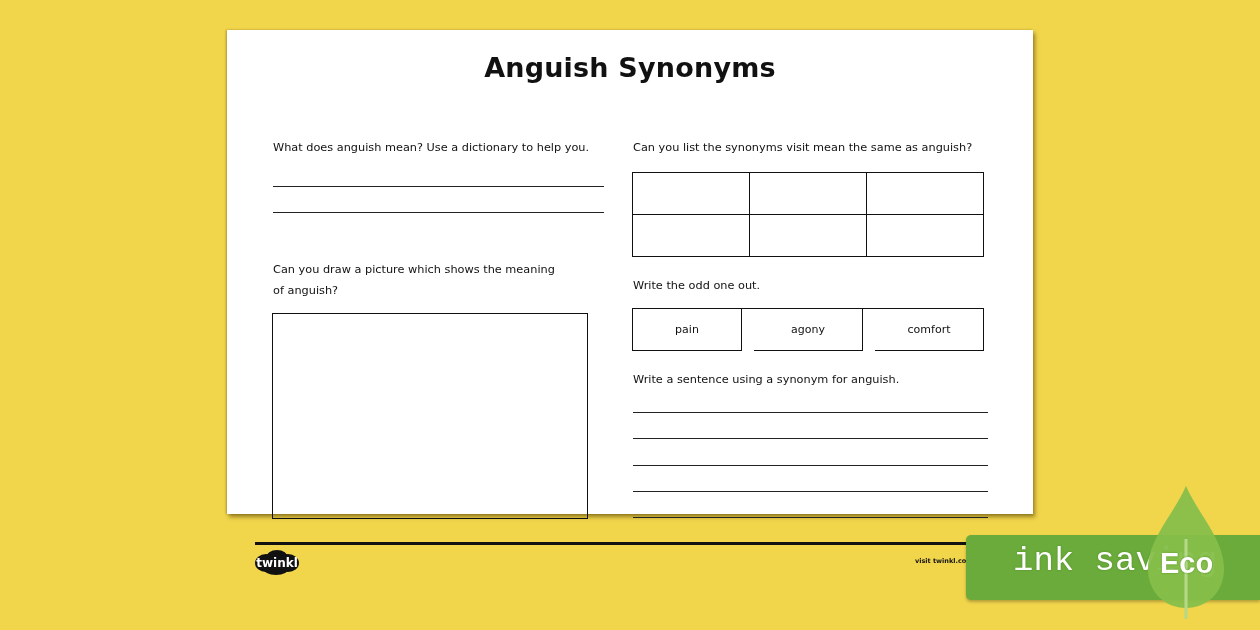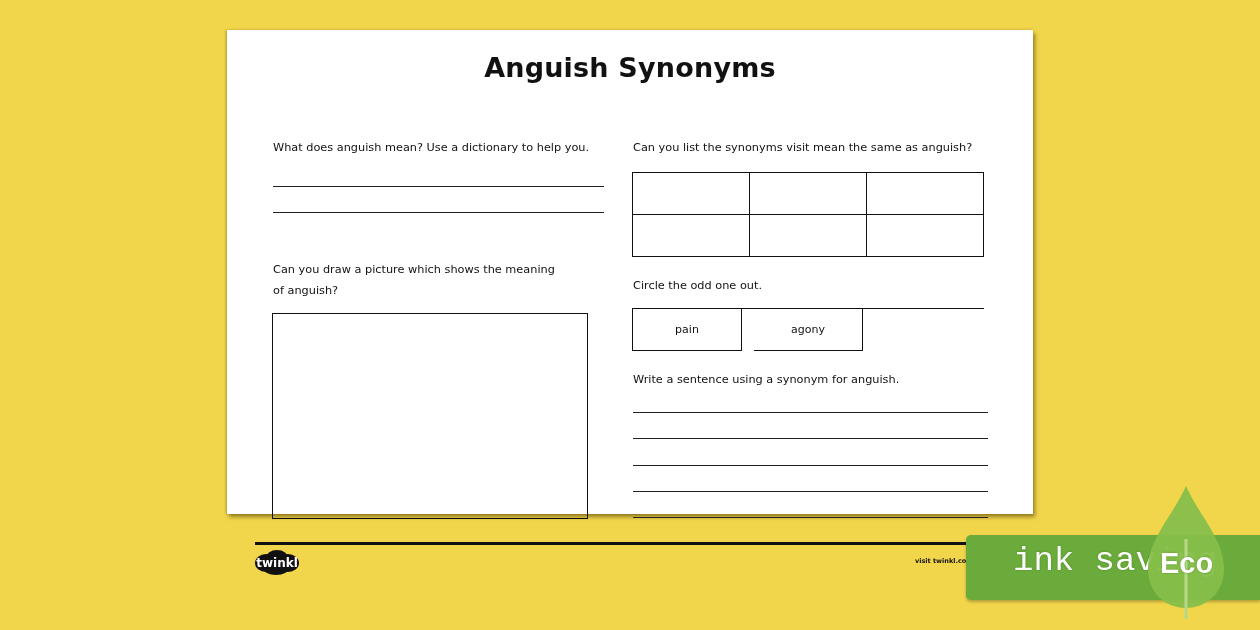--- a/index.html
+++ b/index.html
@@ -89,24 +89,25 @@
   <div class="q" style="left:406px; top:107px;">Can you list the synonyms visit mean the same as anguish?</div>
   <div class="grid" style="left:405px; top:142px; width:351px; height:84px; grid-template-rows:1fr 1fr;">
     <div class="cell"></div>
     <div class="cell"></div>
     <div class="cell"></div>
     <div class="cell"></div>
     <div class="cell"></div>
     <div class="cell"></div>
   </div>
 
-  <div class="q" style="left:406px; top:245px;">Circle the odd one out.</div>
+  <div class="q" style="left:406px; top:245px;">Write the odd one out.</div>
   <div class="grid" style="left:405px; top:278px; width:351px; height:42px; grid-template-rows:1fr;gap:12px;">
     <div class="cell">pain</div>
     <div class="cell">agony</div>
+    <div class="cell">comfort</div>
   </div>
 
   <div class="q" style="left:406px; top:339px;">Write a sentence using a synonym for anguish.</div>
   <div class="line" style="left:406px; top:382px; width:355px;"></div>
   <div class="line" style="left:406px; top:408px; width:355px;"></div>
   <div class="line" style="left:406px; top:435px; width:355px;"></div>
   <div class="line" style="left:406px; top:461px; width:355px;"></div>
   <div class="line" style="left:406px; top:487px; width:355px;"></div>
 
   <div class="footer-rule"></div>

